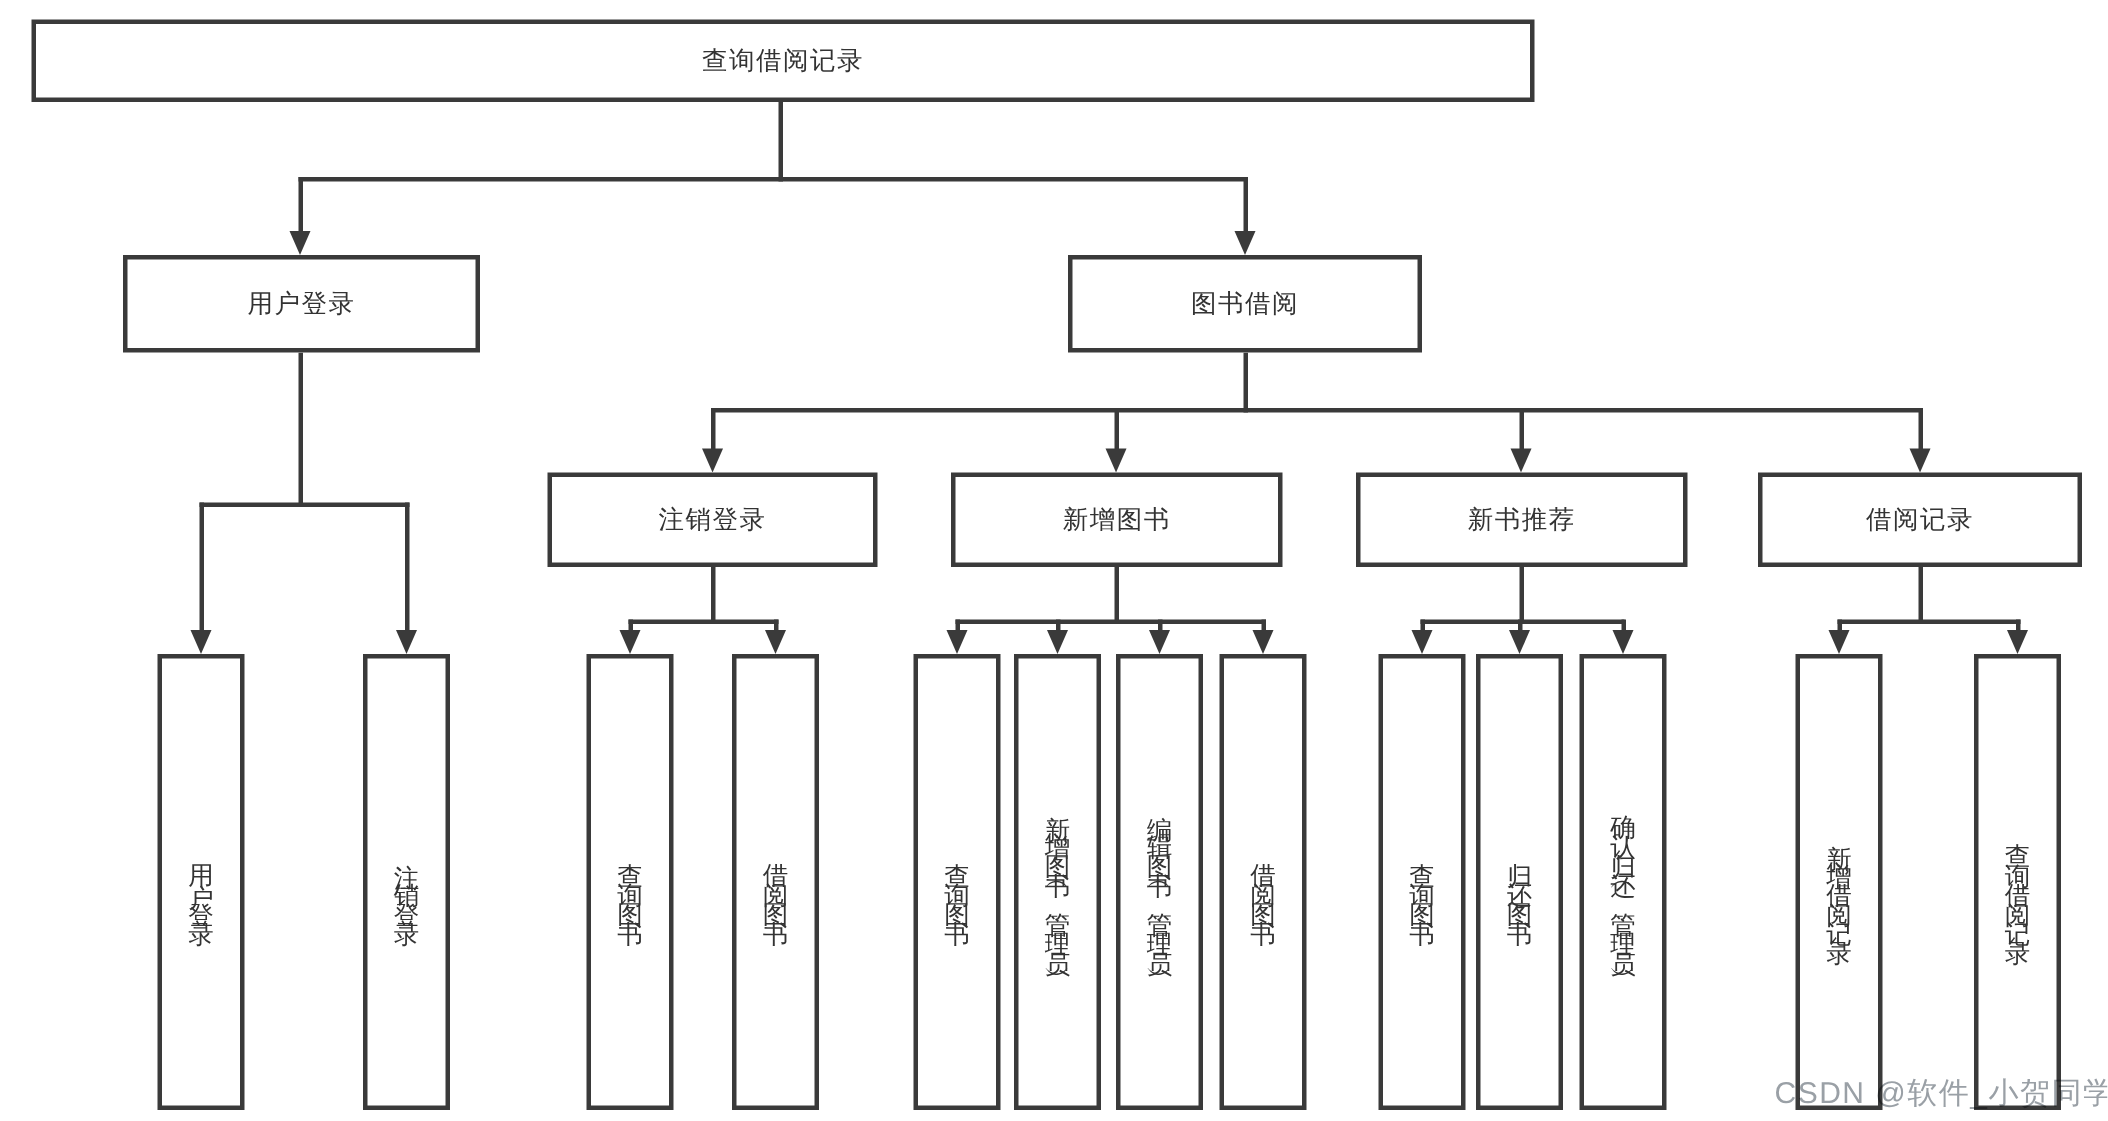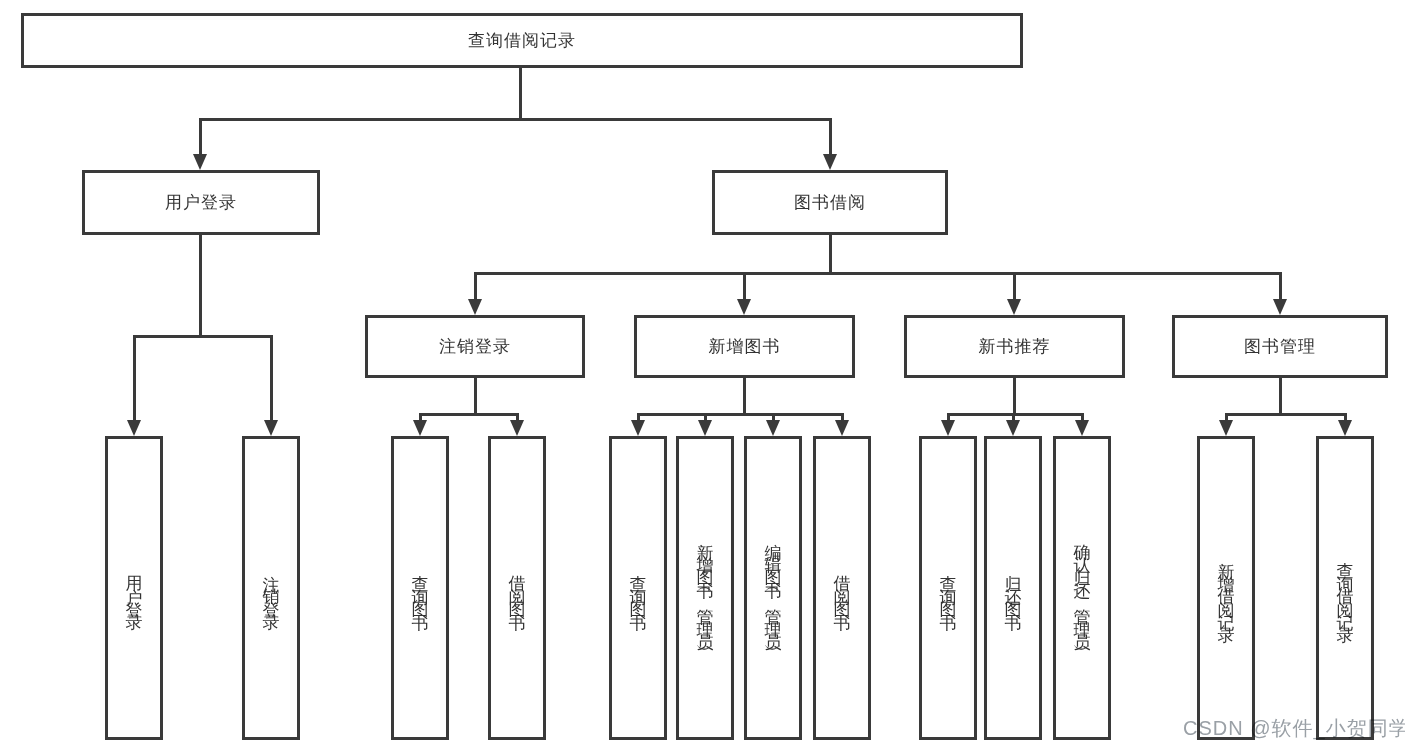--- a/index.html
+++ b/index.html
@@ -68,21 +68,21 @@
   <div class="box" style="left:82px;top:170px;width:238px;height:65px;">用户登录</div>
 
   <div class="box" style="left:712px;top:170px;width:236px;height:65px;">图书借阅</div>
 
   <div class="box" style="left:365px;top:315px;width:220px;height:63px;">注销登录</div>
 
   <div class="box" style="left:634px;top:315px;width:221px;height:63px;">新增图书</div>
 
   <div class="box" style="left:904px;top:315px;width:221px;height:63px;">新书推荐</div>
 
-  <div class="box" style="left:1172px;top:315px;width:216px;height:63px;">图书管理</div>
+  <div class="box" style="left:1172px;top:315px;width:216px;height:63px;">借阅记录</div>
 
   <div class="vbox" style="left:105px;top:436px;width:58px;height:304px;">
     <span>用户登录</span>
   </div>
   <div class="vbox" style="left:242px;top:436px;width:58px;height:304px;">
     <span>注销登录</span>
   </div>
 
   <div class="vbox" style="left:391px;top:436px;width:58px;height:304px;">
     <span>查询图书</span>

